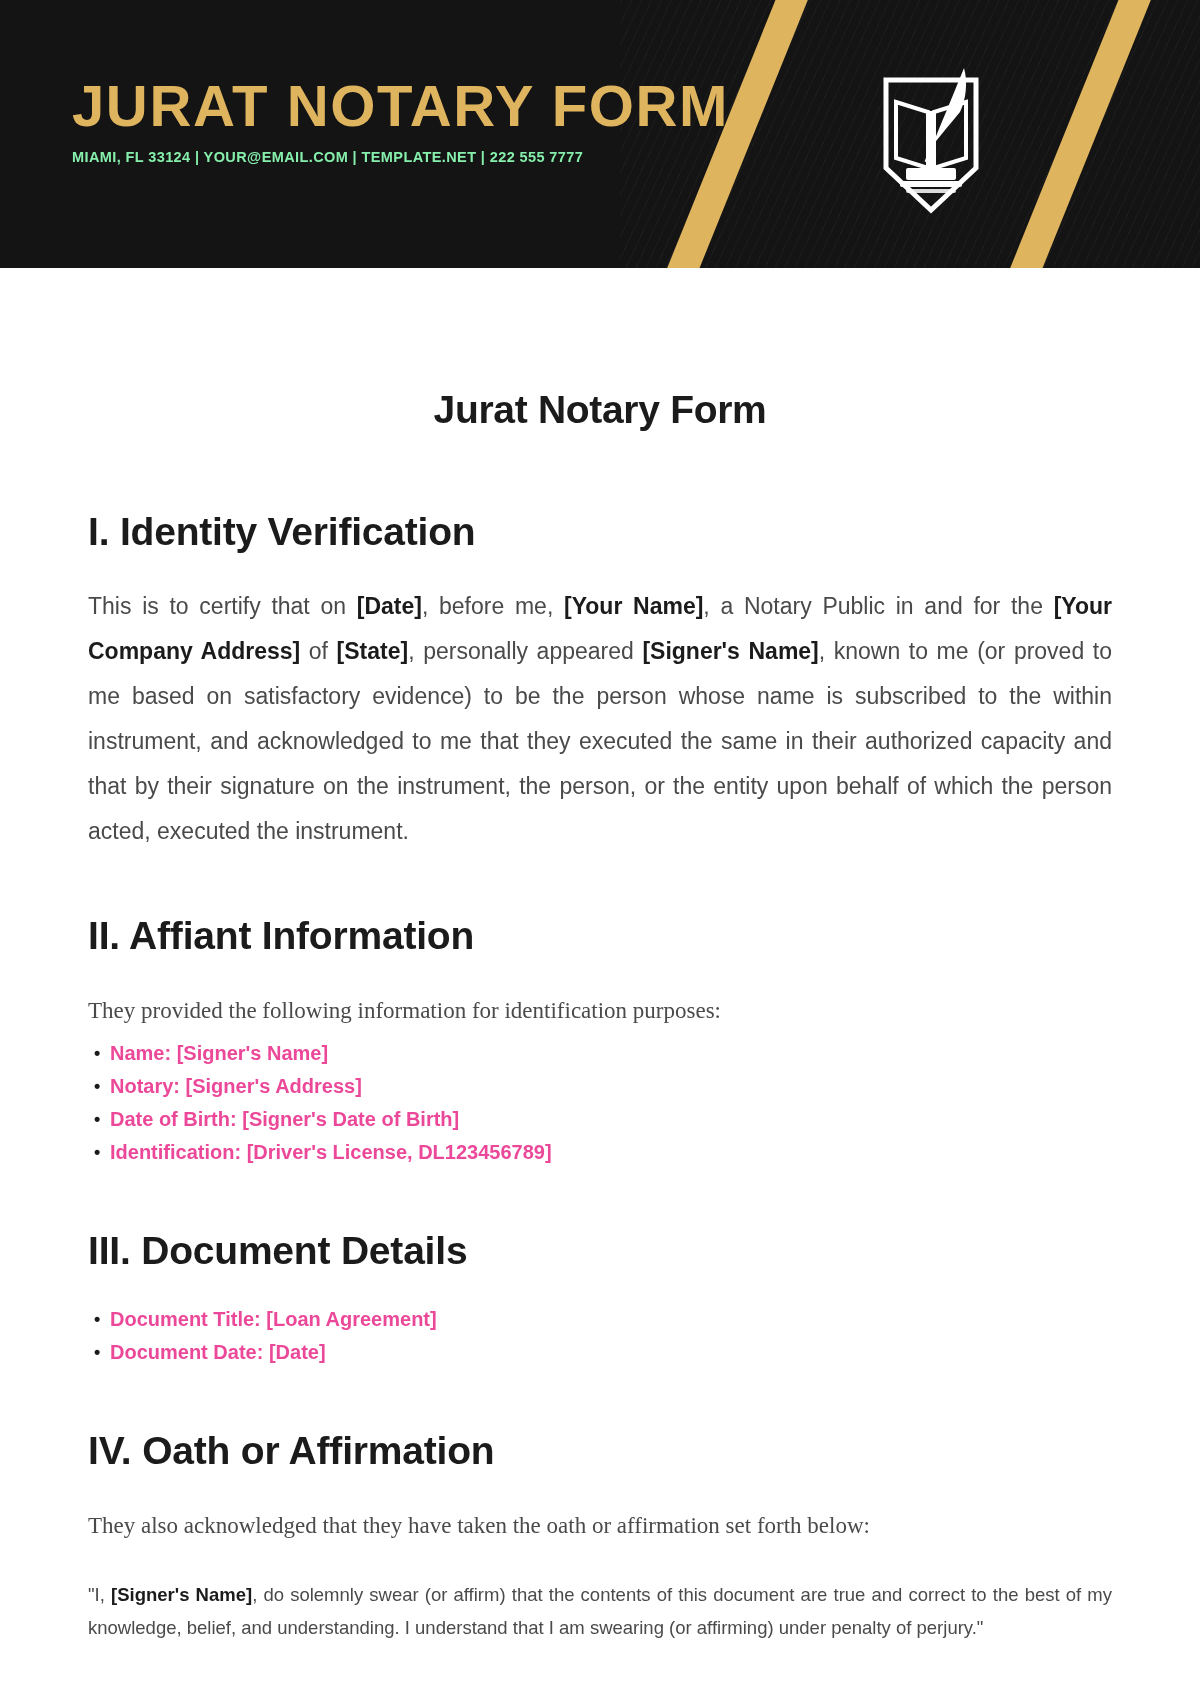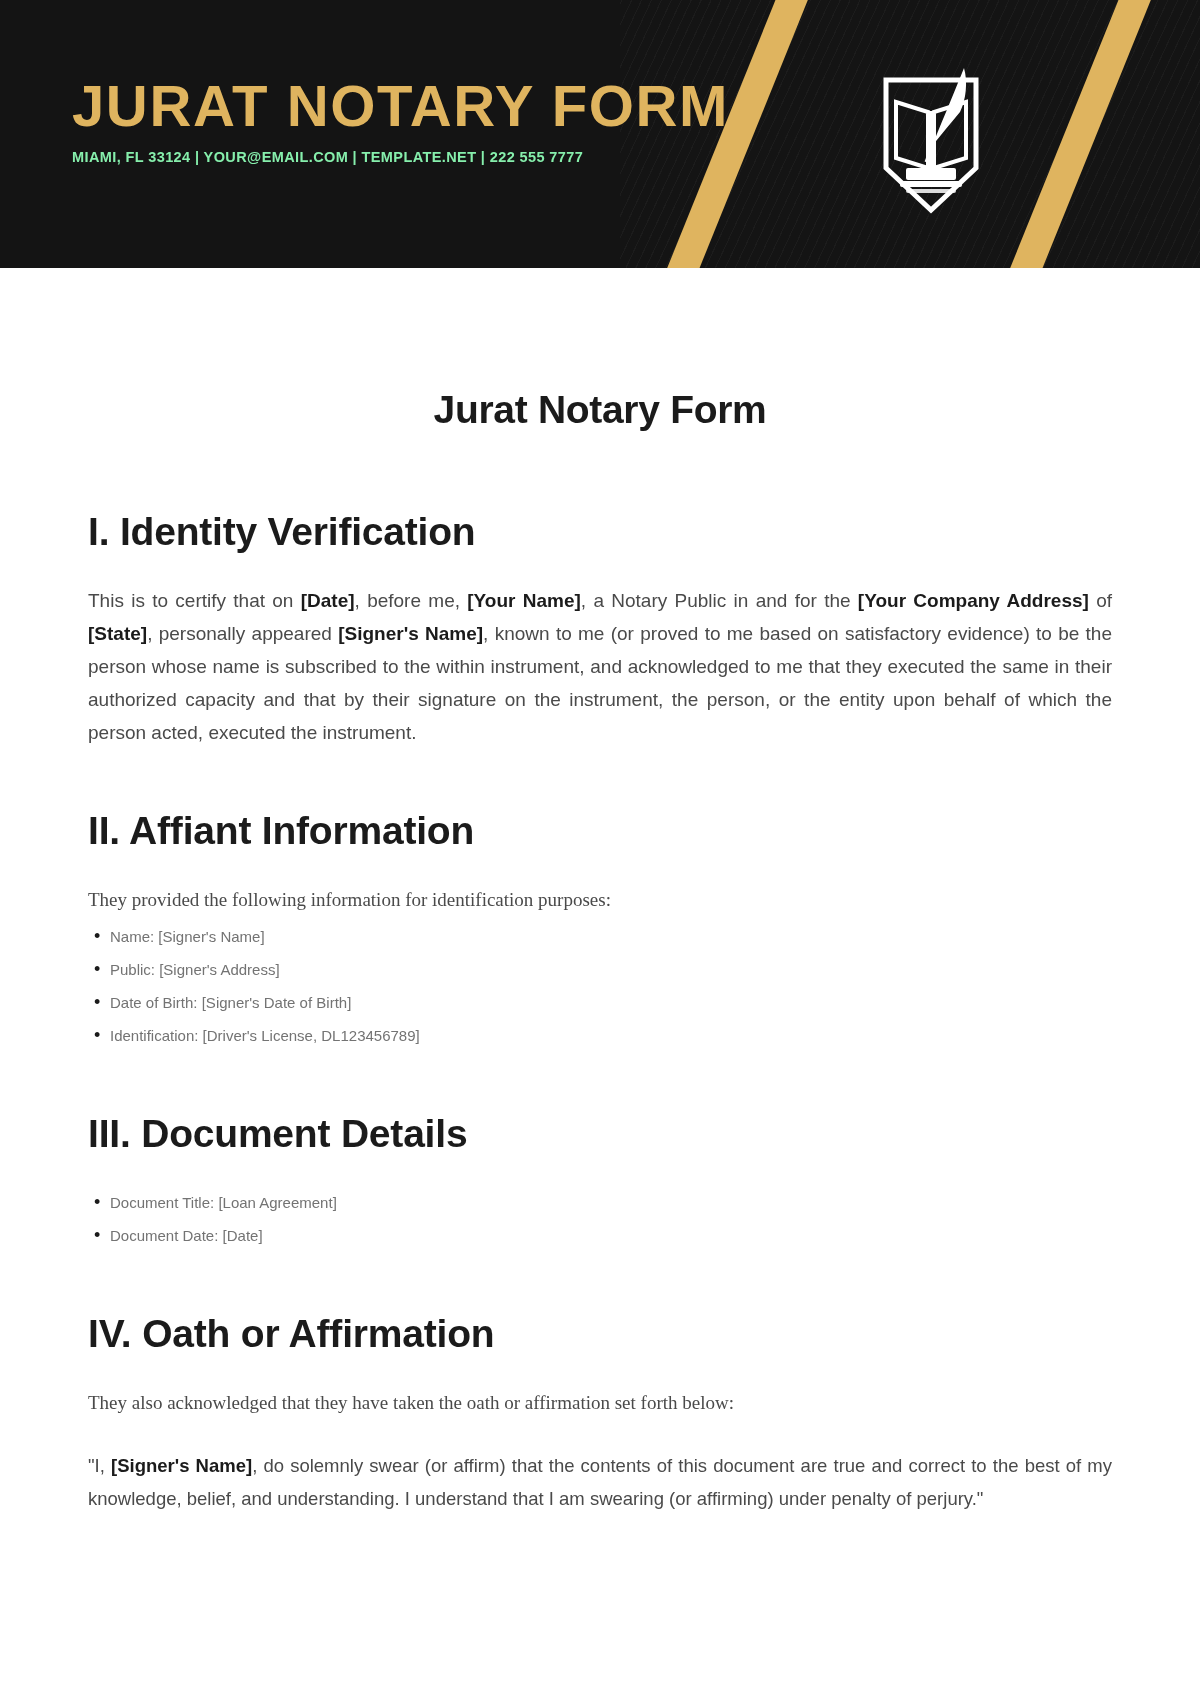--- a/index.html
+++ b/index.html
@@ -119,46 +119,46 @@
 
   .section-heading {
     font-size: 39px;
     font-weight: 700;
     color: #1b1b1b;
     letter-spacing: -0.2px;
     margin-bottom: 30px;
   }
 
   .para {
-    font-size: 19px;
-    line-height: 33px;
+    font-size: 23px;
+    line-height: 45px;
     color: #4a4a4a;
     text-align: justify;
   }
   .para.lead {
     text-align: left;
     margin-bottom: 2px;
     font-family: Liberation Serif, serif;
   }
   .para b, .para strong {
     color: #1b1b1b;
     font-weight: 700;
   }
 
   .bullets {
     list-style: none;
     margin-top: 4px;
   }
   .bullets li {
     position: relative;
     padding-left: 22px;
-    font-size: 15px;
+    font-size: 20px;
     line-height: 33px;
-    font-weight: 400;
-    color: #737373;
+    font-weight: 700;
+    color: #ec4899;
   }
   .bullets li::before {
     content: "•";
     position: absolute;
     left: 6px;
     top: 0;
     font-size: 18px;
     color: #1b1b1b;
   }
 
@@ -214,21 +214,21 @@
     <div class="section first">
       <h2 class="section-heading">I. Identity Verification</h2>
       <p class="para"><span>This is to certify that on </span><b>[Date]</b><span>, before me, </span><b>[Your Name]</b><span>, a Notary Public in and for the </span><b>[Your Company Address]</b><span> of </span><b>[State]</b><span>, personally appeared </span><b>[Signer's Name]</b><span>, known to me (or proved to me based on satisfactory evidence) to be the person whose name is subscribed to the within instrument, and acknowledged to me that they executed the same in their authorized capacity and that by their signature on the instrument, the person, or the entity upon behalf of which the person acted, executed the instrument.</span></p>
     </div>
 
     <div class="section">
       <h2 class="section-heading">II. Affiant Information</h2>
       <p class="para lead">They provided the following information for identification purposes:</p>
       <ul class="bullets">
           <li>Name: [Signer's Name]</li>
-          <li>Public: [Signer's Address]</li>
+          <li>Notary: [Signer's Address]</li>
           <li>Date of Birth: [Signer's Date of Birth]</li>
           <li>Identification: [Driver's License, DL123456789]</li>
         </ul>
     </div>
 
     <div class="section">
       <h2 class="section-heading">III. Document Details</h2>
       <ul class="bullets">
           <li>Document Title: [Loan Agreement]</li>
           <li>Document Date: [Date]</li>

